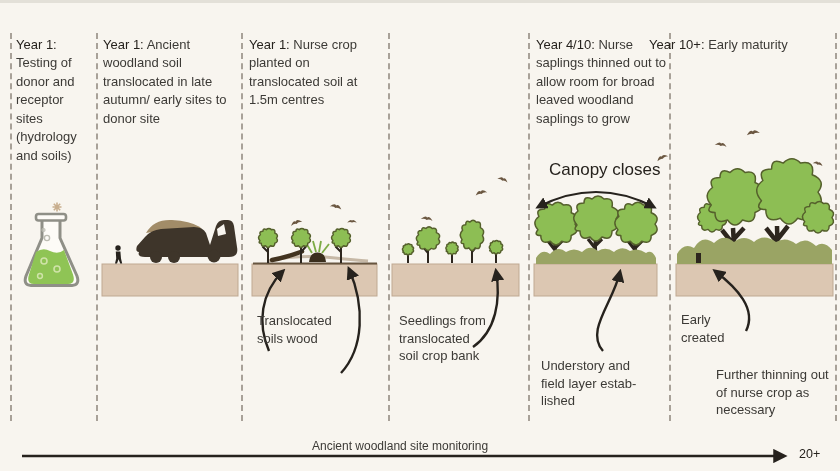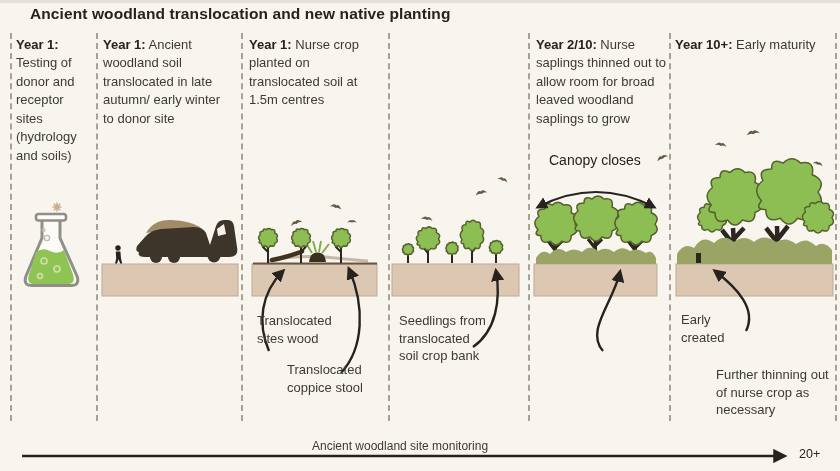--- a/index.html
+++ b/index.html
@@ -4,35 +4,35 @@
 <style>
   html,body{margin:0;padding:0;}
   body{font-family:"Liberation Sans", sans-serif;}
   #stage{position:relative;width:840px;height:471px;background:var(--bg,#f8f5ef);overflow:hidden;}
   #stage svg{position:absolute;left:0;top:0;z-index:0;}
   .top-edge{position:absolute;left:0;top:0;width:100%;height:3px;background:#d2cdc5;opacity:.55;z-index:1;}
   .title{position:absolute;left:30px;top:5px;font-size:15.5px;font-weight:700;color:var(--ink,#26221d);z-index:2;letter-spacing:.1px;}
   .divider{position:absolute;top:33px;height:388px;width:0;border-left:2px dashed var(--dash,#a8a198);z-index:1;}
   .d1{left:10px}.d2{left:96px}.d3{left:241px}.d4{left:388px}.d5{left:528px}.d6{left:669px}.d7{left:835px}
   .col-text{position:absolute;top:36px;font-size:13px;line-height:1.42;color:var(--text,#3c3a36);z-index:2;}
-  .col-text b{color:var(--ink,#26221d);font-weight:700;}
+  .col-text b{color:var(--ink,#26221d);font-weight:400;}
   .c1{left:16px;width:78px}
   .c2{left:103px;width:128px}
   .c3{left:249px;width:120px}
   .c4{left:396px;width:120px}
   .c5{left:536px;width:131px}
-  .c6{left:675px;width:165px;white-space:nowrap}
+  .c6{left:649px;width:165px;white-space:nowrap}
   .ann{position:absolute;font-size:13px;line-height:1.35;color:var(--text,#3c3a36);z-index:2;}
   .a-fallen{left:257px;top:312px;width:100px}
   .a-coppice{left:287px;top:361px;width:110px}
   .a-seedlings{left:399px;top:312px;width:92px}
   .a-understory{left:541px;top:357px;width:112px}
   .a-glades{left:681px;top:311px;width:60px}
   .a-further{left:716px;top:366px;width:124px}
-  .canopy-label{position:absolute;left:549px;top:152px;font-size:14px;color:var(--ink,#26221d);white-space:nowrap;z-index:2;}
+  .canopy-label{position:absolute;left:549px;top:160px;font-size:17px;color:var(--ink,#26221d);white-space:nowrap;z-index:2;}
   .tl-label{position:absolute;left:312px;top:439px;font-size:12px;color:var(--text,#3c3a36);white-space:nowrap;z-index:2;}
   .tl-end{position:absolute;left:799px;top:447px;font-size:12.5px;color:var(--ink,#26221d);z-index:2;}
 </style>
 </head>
 <body>
 
 <div id="stage">
 
   <svg width="840" height="471" viewBox="0 0 840 471">
     <defs>
@@ -166,38 +166,37 @@
       <use href="#bird" transform="translate(662,157) rotate(-25)"></use>
       <use href="#bird" transform="translate(721,144) rotate(10)"></use>
       <use href="#bird" transform="translate(753,132) rotate(-10) scale(1.1)"></use>
       <use href="#bird" transform="translate(818,163) rotate(15) scale(0.85)"></use>
     </g>
 
     <path d="M22,456 H784" stroke="var(--ink)" stroke-width="2.6" fill="none" marker-end="url(#ah)"></path>
   </svg>
 
   <div class="top-edge"></div>
-  <div class="title">Ancient woodland translocation and new native planting</div>
 
   <div class="divider d1"></div>
   <div class="divider d2"></div>
   <div class="divider d3"></div>
   <div class="divider d4"></div>
   <div class="divider d5"></div>
   <div class="divider d6"></div>
   <div class="divider d7"></div>
 
   <div class="col-text c1"><b>Year 1:</b> <span>Testing of donor and receptor sites (hydrology and soils)</span></div>
-  <div class="col-text c2"><b>Year 1:</b> <span>Ancient woodland soil translocated in late autumn/ early winter to donor site</span></div>
+  <div class="col-text c2"><b>Year 1:</b> <span>Ancient woodland soil translocated in late autumn/ early sites to donor site</span></div>
   <div class="col-text c3"><b>Year 1:</b> <span>Nurse crop planted on translocated soil at 1.5m centres</span></div>
-  <div class="col-text c5"><b>Year 2/10:</b> <span>Nurse saplings thinned out to allow room for broad leaved woodland saplings to grow</span></div>
+  <div class="col-text c5"><b>Year 4/10:</b> <span>Nurse saplings thinned out to allow room for broad leaved woodland saplings to grow</span></div>
   <div class="col-text c6"><b>Year 10+:</b> <span>Early maturity</span></div>
 
   <div class="canopy-label">Canopy closes</div>
-  <div class="ann a-fallen">Translocated sites wood</div>
-  <div class="ann a-coppice">Translocated coppice stool</div>
+  <div class="ann a-fallen">Translocated soils wood</div>
   <div class="ann a-seedlings">Seedlings from translocated soil crop bank</div>
+  <div class="ann a-understory">Understory and field layer estab-lished</div>
   <div class="ann a-glades">Early created</div>
   <div class="ann a-further">Further thinning out of nurse crop as necessary</div>
 
   <div class="tl-label">Ancient woodland site monitoring</div>
   <div class="tl-end">20+</div>
 </div>
 
 </body></html>

